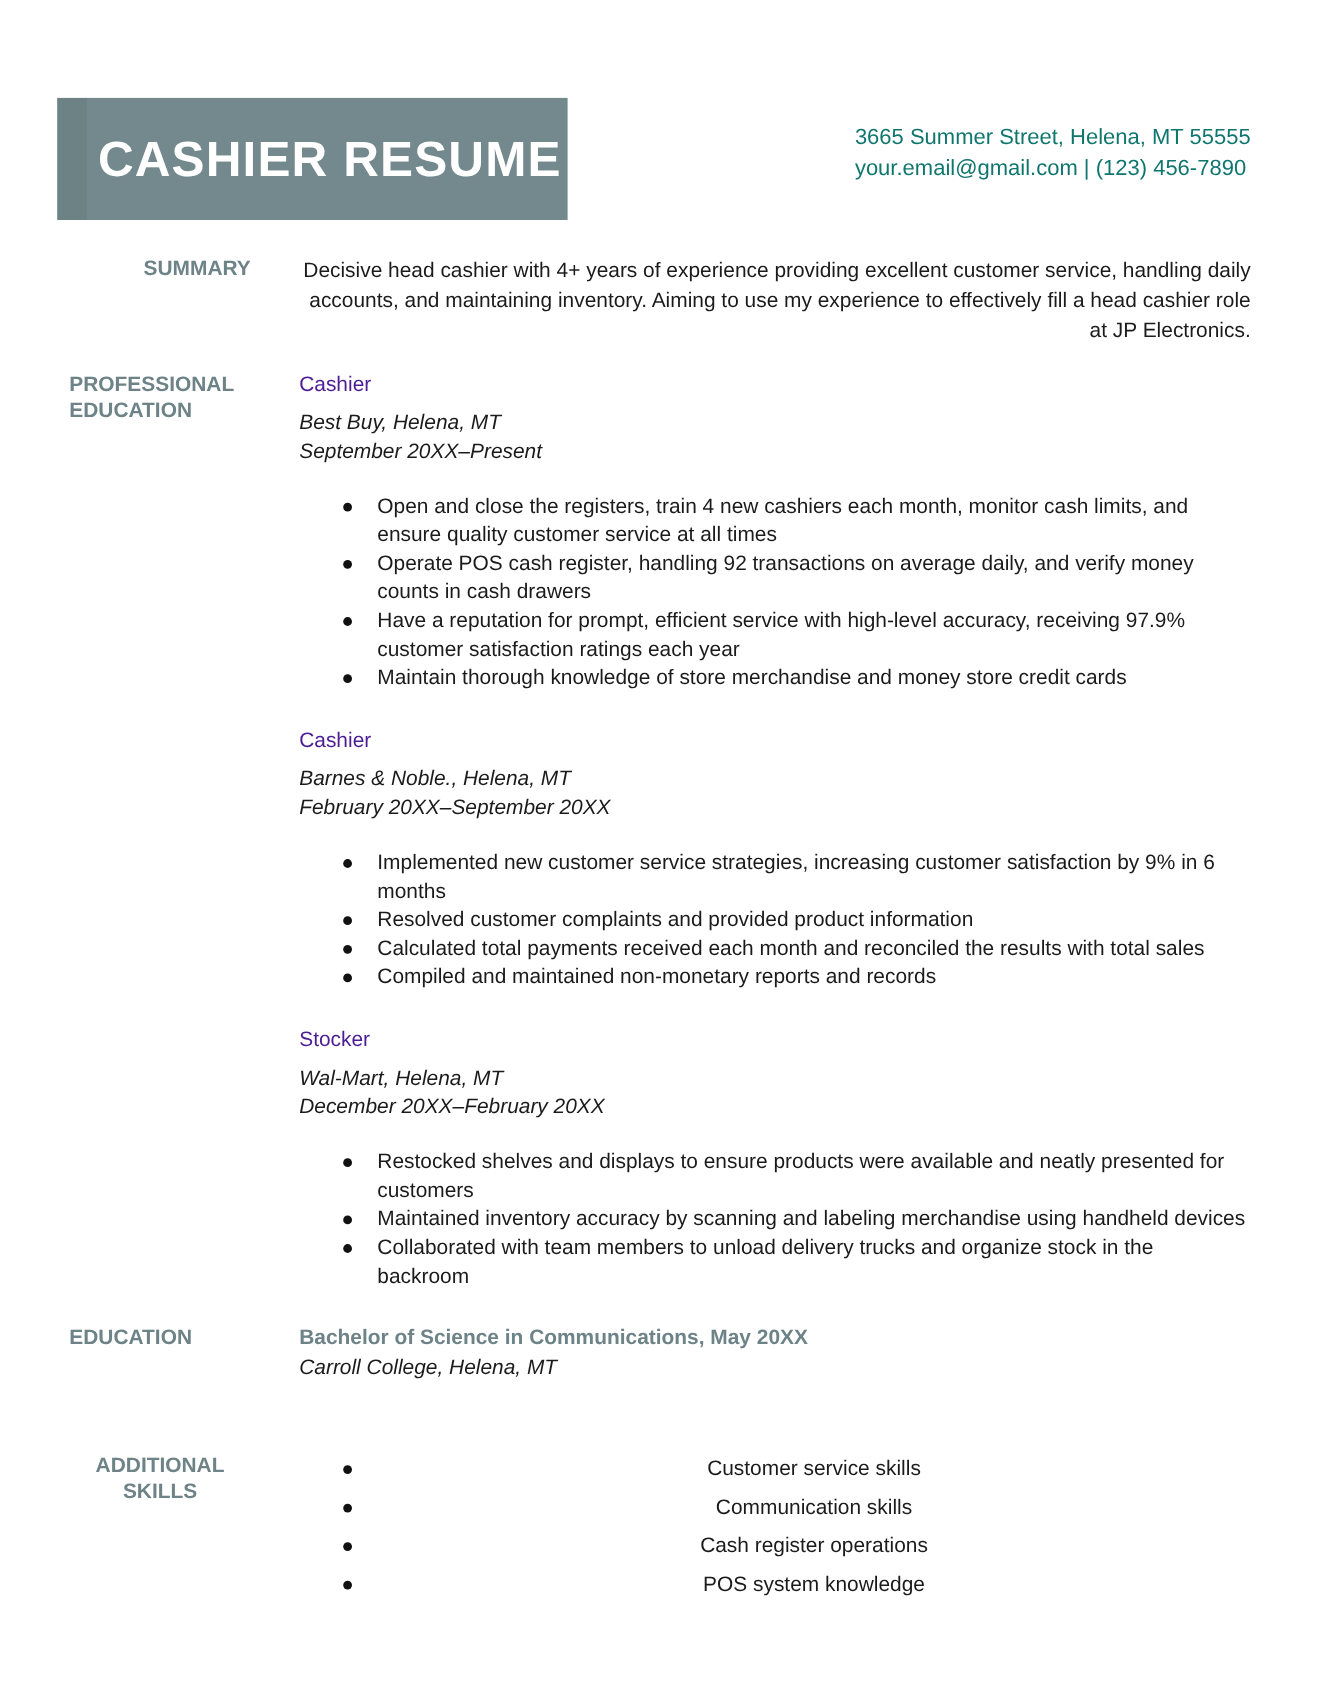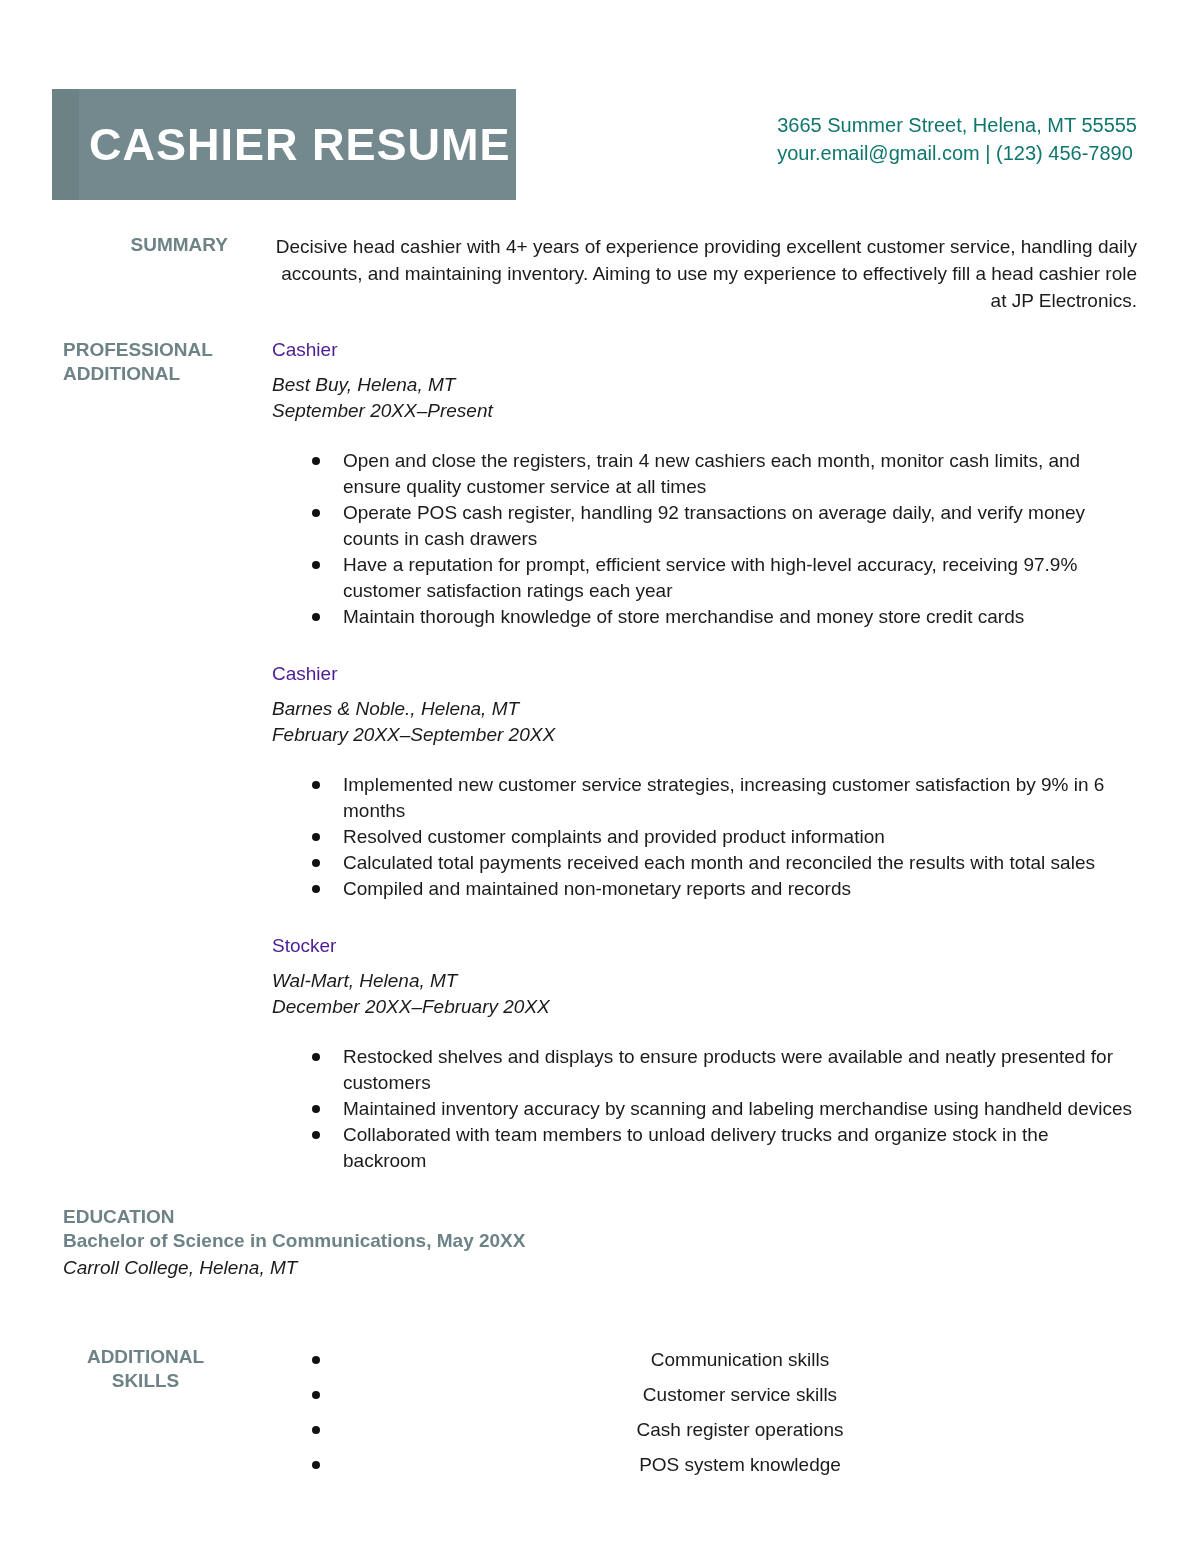--- a/index.html
+++ b/index.html
@@ -70,21 +70,21 @@
   }
   .label span { display: block; max-width: 165px; }
   .content {
     flex: 1;
     font-size: 19px;
     line-height: 27px;
   }
 
   .section-summary    { margin-top: 33px; text-align: right; }
   .section-experience { margin-top: 24px; }
-  .section-education  { margin-top: 31px; flex-direction: column; }
+  .section-education  { margin-top: 31px; }
   .section-skills     { margin-top: 64px; text-align: center; }
 
   
   .job + .job { margin-top: 32px; }
   .job-title {
     color: #4c1d95;
     font-weight: normal;
     font-size: 19px;
     line-height: 24px;
   }
@@ -152,21 +152,21 @@
 
   <div class="section section-summary">
     <div class="label">
       <span>SUMMARY</span>
     </div>
     <div class="content">Decisive head cashier with 4+ years of experience providing excellent customer service, handling daily accounts, and maintaining inventory. Aiming to use my experience to effectively fill a head cashier role at JP Electronics.</div>
   </div>
 
   <div class="section section-experience">
     <div class="label">
-      <span>PROFESSIONAL ADDITIONAL</span>
+      <span>PROFESSIONAL EDUCATION</span>
     </div>
     <div class="content">
 
       <div class="job">
         <div class="job-title">Cashier</div>
         <div class="job-meta">
           <div>Best Buy, Helena, MT</div>
           <div>September 20XX–Present</div>
         </div>
         <ul class="bullets">
@@ -216,21 +216,21 @@
       <div class="school">Carroll College, Helena, MT</div>
     </div>
   </div>
 
   <div class="section section-skills">
     <div class="label">
       <span>ADDITIONAL SKILLS</span>
     </div>
     <div class="content">
       <ul class="bullets skills">
+        <li>Customer service skills</li>
         <li>Communication skills</li>
-        <li>Customer service skills</li>
         <li>Cash register operations</li>
         <li>POS system knowledge</li>
       </ul>
     </div>
   </div>
 
 </div>
 
 </body></html>

